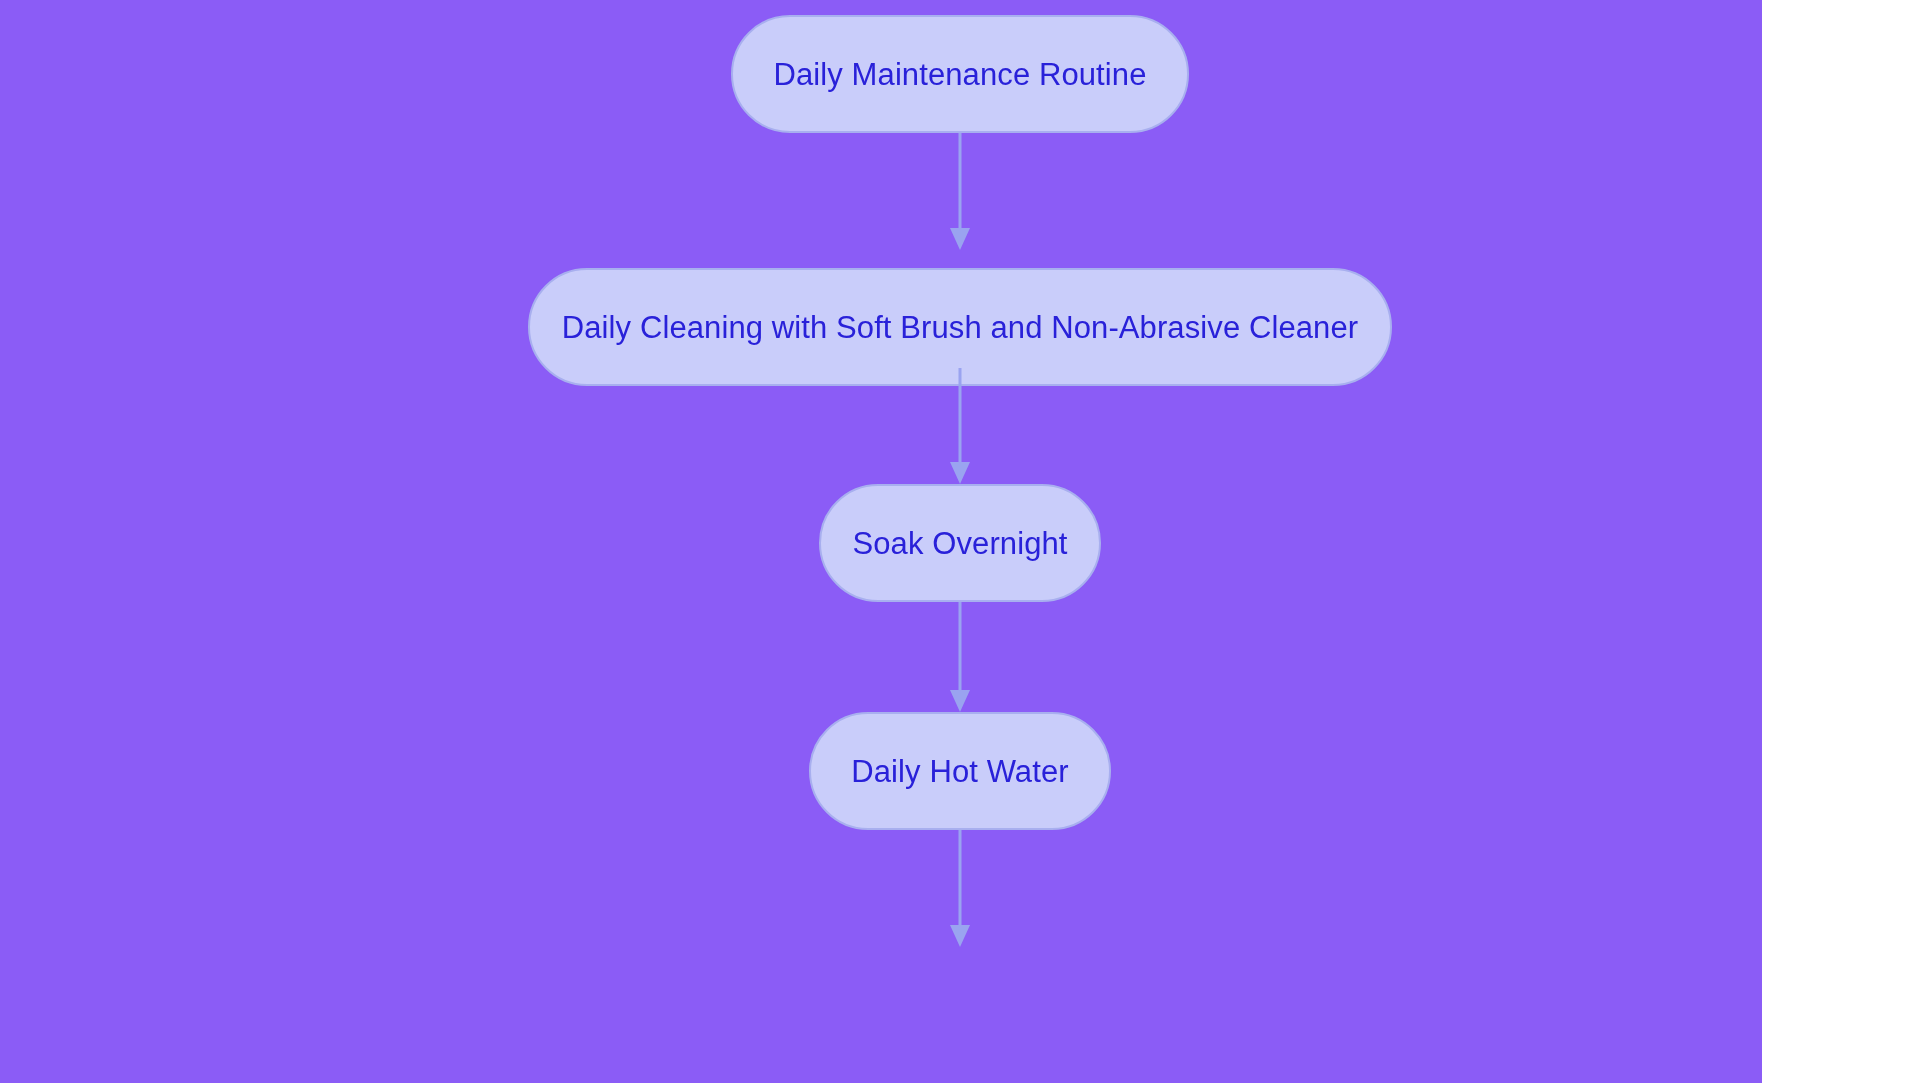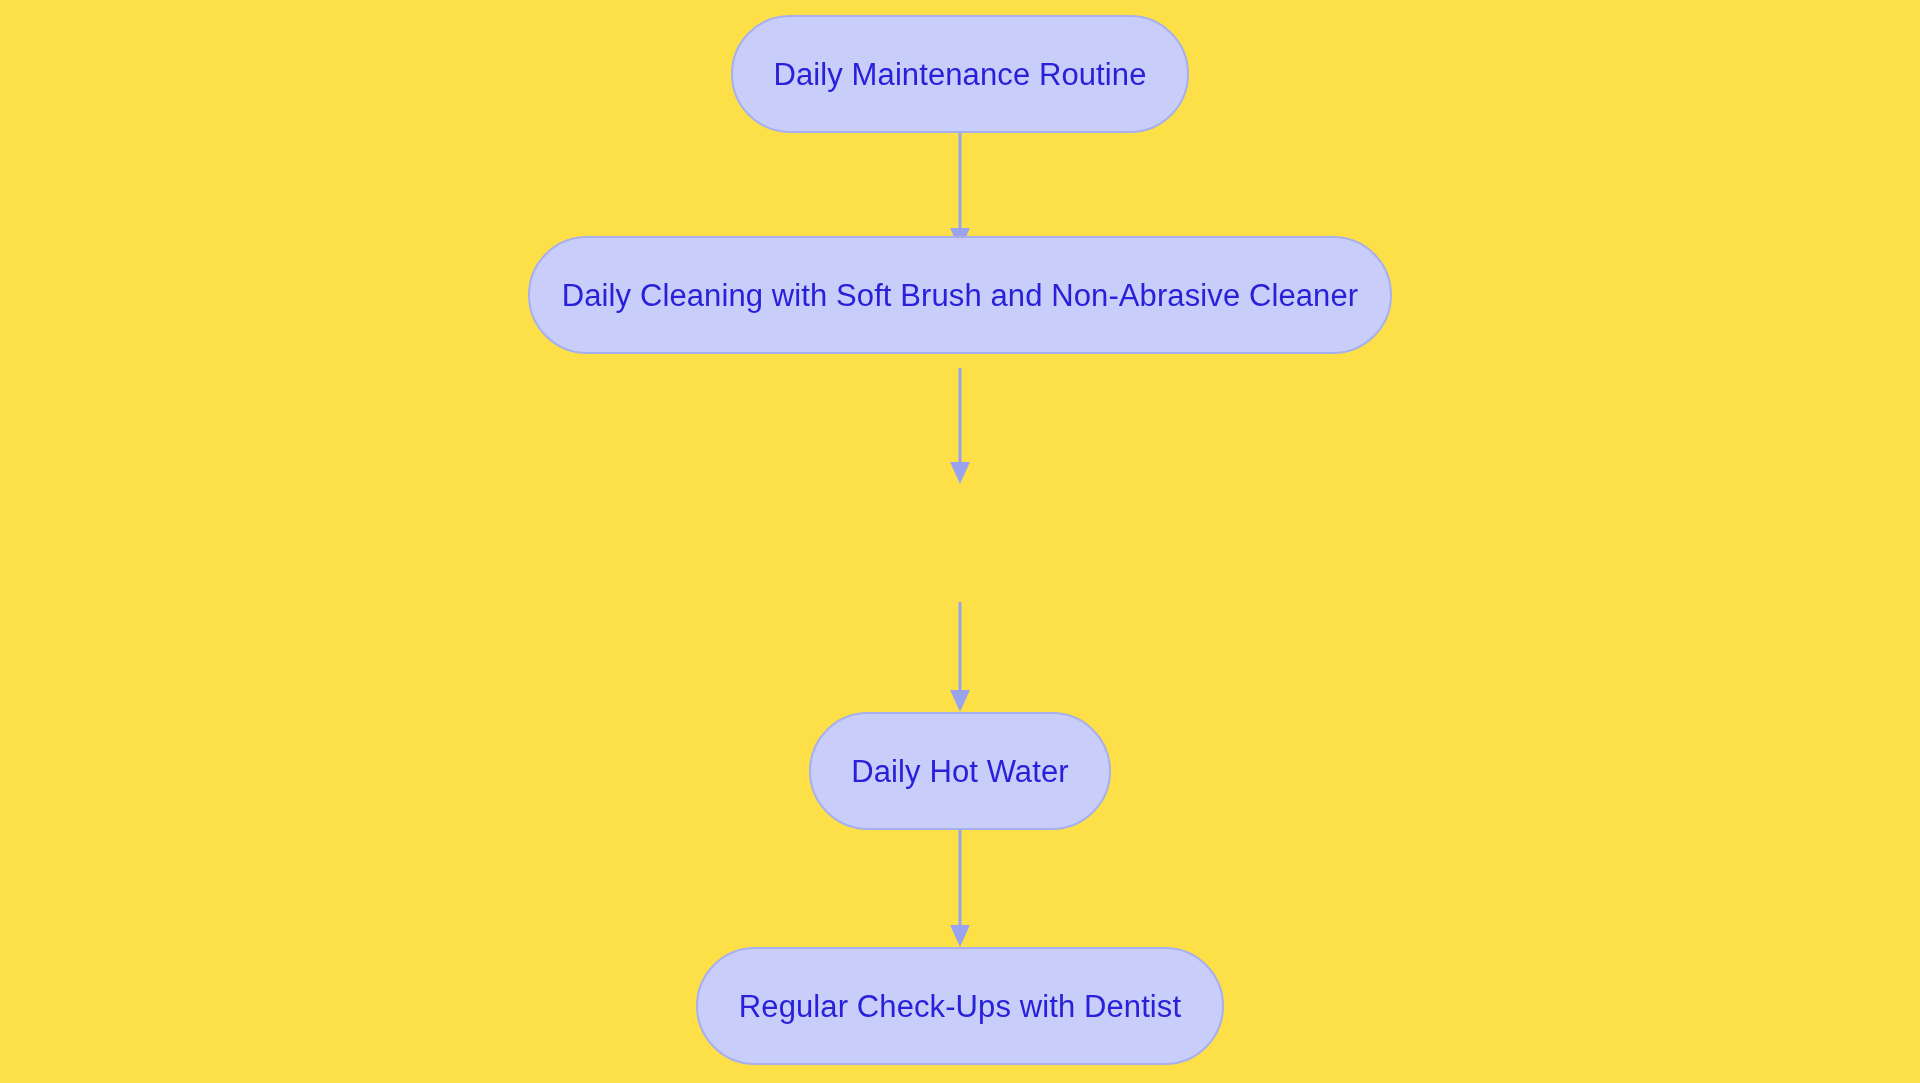--- a/index.html
+++ b/index.html
@@ -10,23 +10,23 @@
   }
   body {
     width: 1920px;
     height: 1083px;
     overflow: hidden;
     font-family: "Liberation Sans", "DejaVu Sans", sans-serif;
   }
 
   #flowchart-canvas {
     position: relative;
-    width: 1920px;
+    width: 1762px;
     height: 1083px;
-    background: #fde047;
+    background: #8b5cf6;
   }
 
   
   .node {
     position: absolute;
     box-sizing: border-box;
     display: flex;
     align-items: center;
     justify-content: center;
     background: #c9cdfa;
@@ -41,21 +41,21 @@
     font-size: 31px;
     line-height: 1;
     white-space: nowrap;
     letter-spacing: 0.1px;
     font-weight: 400;
     padding: 0 34px;
   }
 
   
   #node-0 { top: 15px;  width: 458px; }
-  #node-1 { top: 236px; width: 864px; justify-content: center; }
+  #node-1 { top: 268px; width: 864px; justify-content: center; }
   #node-2 { top: 484px; width: 282px; }
   #node-3 { top: 712px; width: 302px; }
   #node-4 { top: 947px; width: 528px; }
 
   
   .connector {
     position: absolute;
     left: 960px;
     transform: translateX(-50%);
     width: 24px;
@@ -110,32 +110,32 @@
 
   <div class="node" id="node-1">
     <span class="node-label">Daily Cleaning with Soft Brush and Non-Abrasive Cleaner</span>
   </div>
 
   <div class="connector" id="connector-1">
     <span class="stem"></span>
     <span class="head"></span>
   </div>
 
+  <div class="node" id="node-2">
+    <span class="node-label">Soak Overnight</span>
+  </div>
 
   <div class="connector" id="connector-2">
     <span class="stem"></span>
     <span class="head"></span>
   </div>
 
   <div class="node" id="node-3">
     <span class="node-label">Daily Hot Water</span>
   </div>
 
   <div class="connector" id="connector-3">
     <span class="stem"></span>
     <span class="head"></span>
   </div>
 
-  <div class="node" id="node-4">
-    <span class="node-label">Regular Check-Ups with Dentist</span>
-  </div>
 
 </div>
 
 </body></html>

